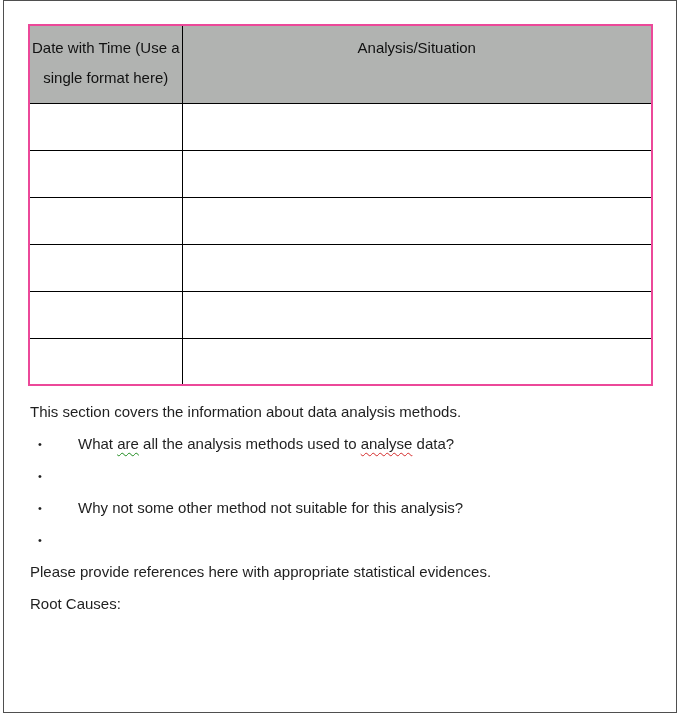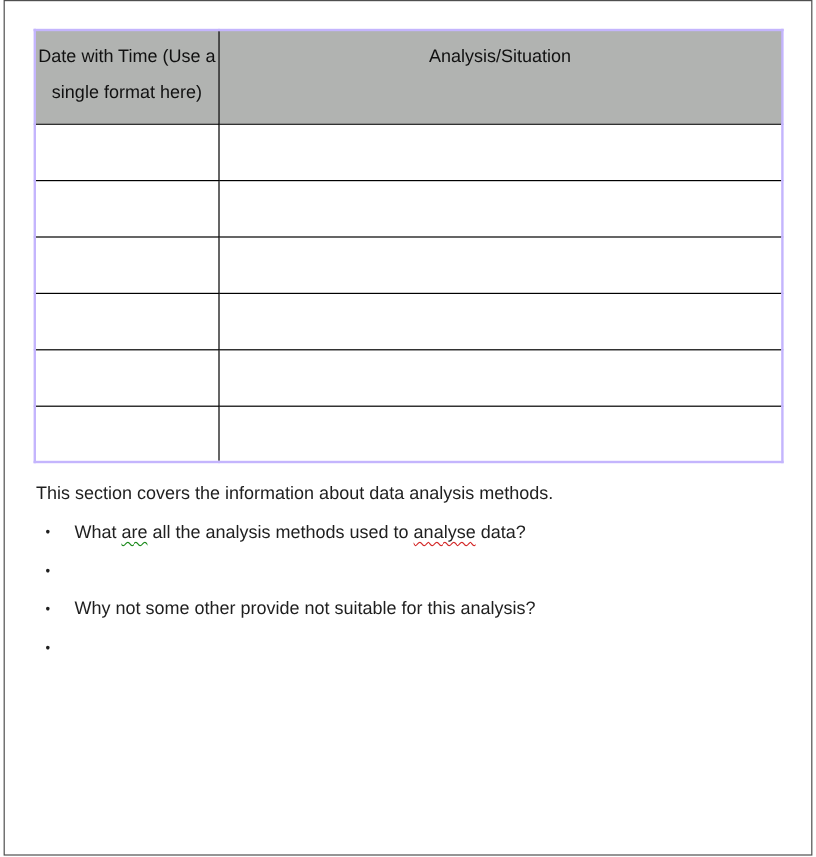--- a/index.html
+++ b/index.html
@@ -16,21 +16,21 @@
     position: absolute; left: 3px; top: 0; width: 674px; height: 713px;
     border: 1.5px solid #4f4f4f;
     pointer-events: none;
   }
 
   
   table.incident-table {
     position: absolute; left: 28px; top: 24px;
     width: 625px;
     border-collapse: collapse; table-layout: fixed;
-    border: 2px solid #c4b5fd;
+    border: 2px solid #ec4899;
   }
   table.incident-table th, table.incident-table td {
     border: 1.5px solid #000;
     padding: 0;
   }
   table.incident-table thead th {
     background: #b1b3b1;
     height: 78px;
     vertical-align: top;
     text-align: center;
@@ -53,21 +53,21 @@
   }
   .para {
     height: 32px; line-height: 32px; margin: 0;
     white-space: pre-wrap;
   }
   .bullet-line { display: flex; padding-left: 8px; }
   .bullet-dot {
     width: 24px; flex: 0 0 24px;
     font-size: 11px; line-height: 32px; color: #1f1f1f;
   }
-  .bullet-text { line-height: 32px; white-space: pre-wrap; }
+  .bullet-text { line-height: 32px; white-space: pre-wrap; margin-left: 16px; }
   .wavy-green {
     text-decoration-line: underline;
     text-decoration-style: wavy;
     text-decoration-color: #1d8a1d;
     text-decoration-thickness: 1px;
     text-underline-offset: 3px;
   }
   .wavy-red {
     text-decoration-line: underline;
     text-decoration-style: wavy;
@@ -129,21 +129,23 @@
       <span class="bullet-dot">•</span>
       <span class="bullet-text"><span>What </span><span class="wavy-green">are</span><span> all the analysis methods used to </span><span class="wavy-red">analyse</span><span> data?</span></span>
     </div>
 
     <div class="para bullet-line">
       <span class="bullet-dot">•</span>
     </div>
 
     <div class="para bullet-line">
       <span class="bullet-dot">•</span>
-      <span class="bullet-text">Why not some other provide not suitable for this analysis?</span>
+      <span class="bullet-text">Why not some other method not suitable for this analysis?</span>
     </div>
 
     <div class="para bullet-line">
       <span class="bullet-dot">•</span>
     </div>
 
+    <p class="para">Please provide references here with appropriate statistical evidences.</p>
+    <p class="para">Root Causes:</p>
   </div>
 </div>
 
 </body></html>

